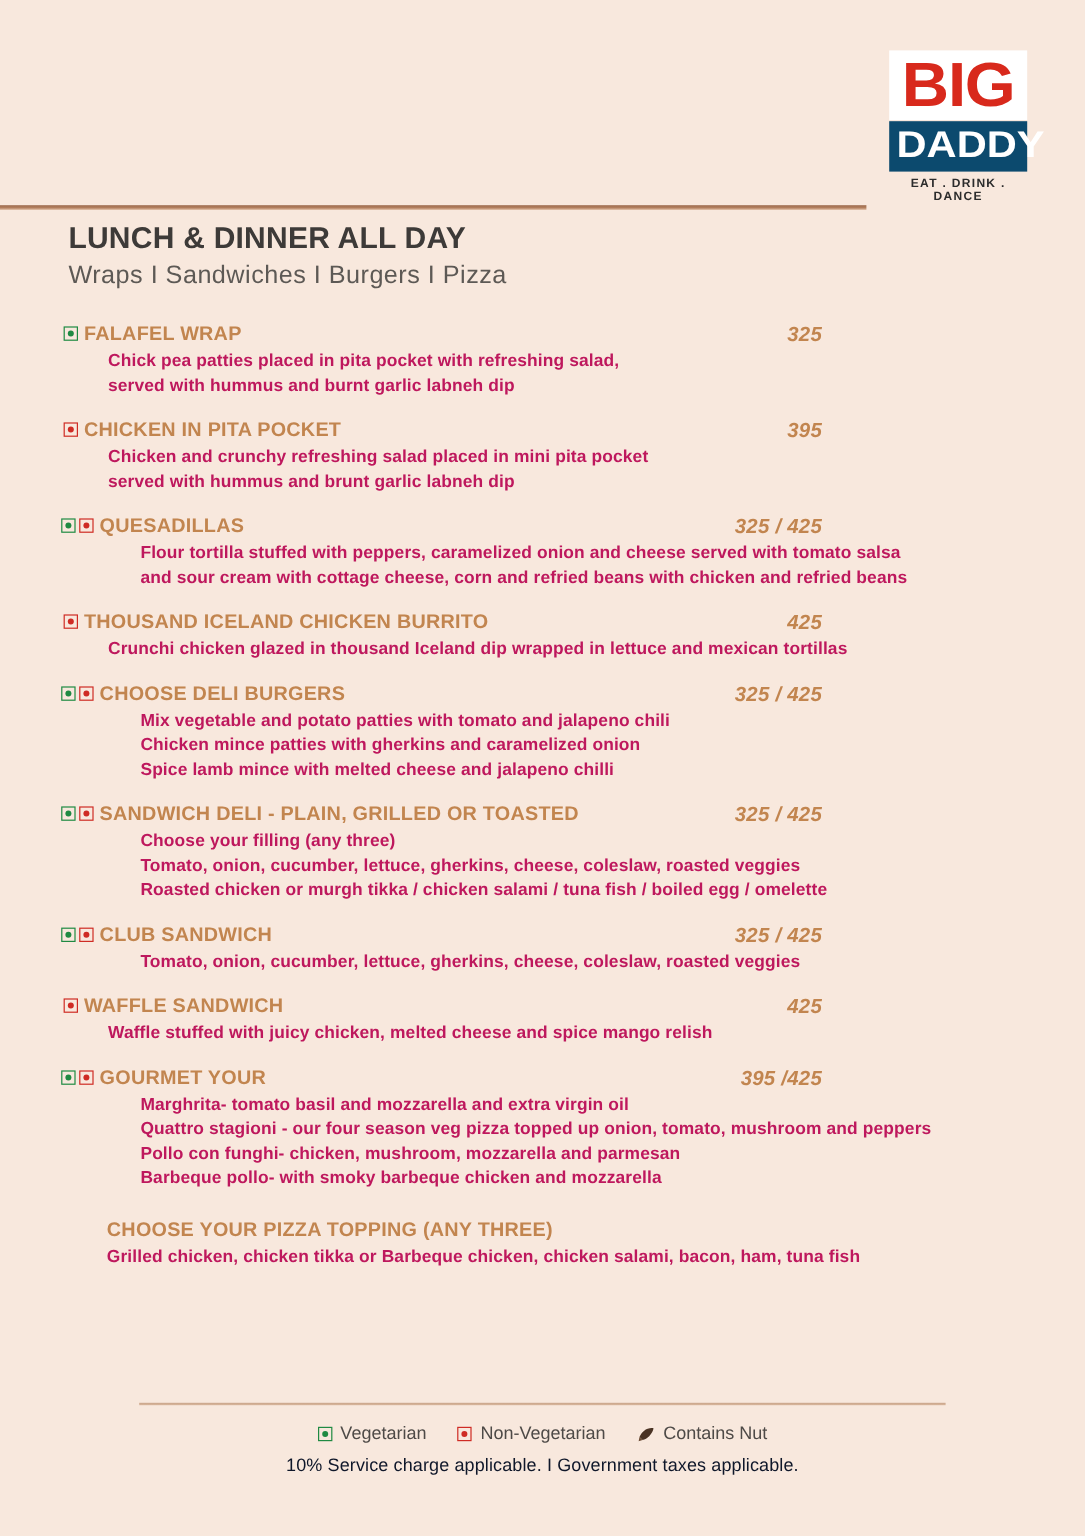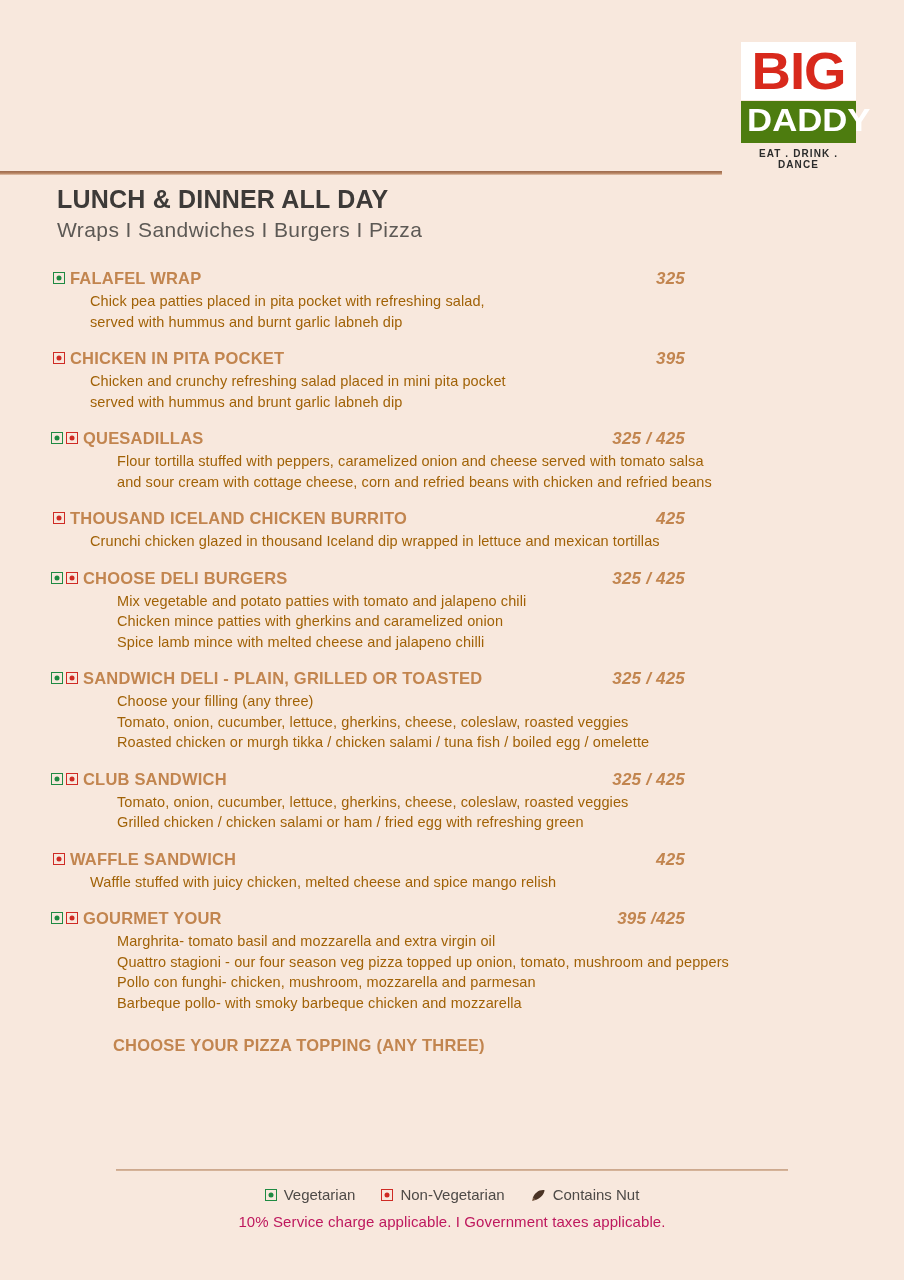--- a/index.html
+++ b/index.html
@@ -42,21 +42,21 @@
     font-size: 52px;
     line-height: 58px;
     color: #d8291c;
     letter-spacing: -1px;
     display: block;
     text-align: center;
     font-stretch: condensed;
     transform: scaleX(1.05);
   }
   .logo-daddy {
-    background: #4d7c0f;
+    background: #0c4a6e;
     display: block;
     padding: 3px 4px 5px 12px;
     margin-top: 1px;
   }
   .logo-daddy-text {
     font-family: "Liberation Sans", sans-serif;
     font-weight: bold;
     font-size: 31px;
     line-height: 34px;
     color: #ffffff;
@@ -188,29 +188,30 @@
     margin: 2px 0 0 34px;
     padding: 0;
     list-style: none;
   }
   .item.indent .desc {
     margin-left: 20px;
   }
   .desc li {
     font-size: 14.5px;
     line-height: 20.5px;
-    color: #a16207;
+    color: #be185d;
     letter-spacing: 0.1px;
     white-space: nowrap;
+    font-weight: bold;
   }
 
   
   .subblock {
     position: relative;
-    padding-left: 113px;
+    padding-left: 89px;
     padding-right: 57px;
     margin-top: 22px;
   }
   .subblock .item-title {
     font-size: 16.5px;
   }
   .subblock .desc {
     margin-left: 0;
   }
 
@@ -249,21 +250,21 @@
   .nut-icon {
     display: inline-block;
     width: 15px;
     height: 13px;
     position: relative;
   }
   .nut-icon svg { display: block; }
   .footer-note {
     margin-top: 6px;
     font-size: 15px;
-    color: #be185d;
+    color: #0f172a;
     line-height: 21px;
     letter-spacing: 0.1px;
   }
 </style>
 </head>
 <body>
 
 <div class="page">
 
   <div class="logo-block">
@@ -342,21 +343,20 @@
           <li>Roasted chicken or murgh tikka / chicken salami / tuna fish / boiled egg / omelette</li>
         </ul>
       </div>
       <div class="item">
         <div class="item-head"><span class="marks">
             <span class="mark"></span>
             <span class="mark nonveg"></span>
           </span><h2 class="item-title">CLUB SANDWICH</h2><span class="item-price">325 / 425</span></div>
         <ul class="desc">
           <li>Tomato, onion, cucumber, lettuce, gherkins, cheese, coleslaw, roasted veggies</li>
-          <li>Grilled chicken / chicken salami or ham / fried egg with refreshing green</li>
         </ul>
       </div>
       <div class="item indent">
         <div class="item-head"><span class="marks">
             <span class="mark nonveg"></span>
           </span><h2 class="item-title">WAFFLE SANDWICH</h2><span class="item-price">425</span></div>
         <ul class="desc">
           <li>Waffle stuffed with juicy chicken, melted cheese and spice mango relish</li>
         </ul>
       </div>
@@ -366,20 +366,21 @@
             <span class="mark nonveg"></span>
           </span><h2 class="item-title">GOURMET YOUR</h2><span class="item-price">395 /425</span></div>
         <ul class="desc">
           <li>Marghrita- tomato basil and mozzarella and extra virgin oil</li>
           <li>Quattro stagioni - our four season veg pizza topped up onion, tomato, mushroom and peppers</li>
           <li>Pollo con funghi- chicken, mushroom, mozzarella and parmesan</li>
           <li>Barbeque pollo- with smoky barbeque chicken and mozzarella</li>
         </ul>
       </div>
       <div class="subblock"><h2 class="item-title">CHOOSE YOUR PIZZA TOPPING (ANY THREE)</h2><ul class="desc">
+          <li>Grilled chicken, chicken tikka or Barbeque chicken, chicken salami, bacon, ham, tuna fish</li>
         </ul></div>
     </div>
 
   <div class="footer">
     <div class="footer-rule"></div>
     <div class="legend">
         <span class="legend-entry">
           <span class="mark"></span>
           <span>Vegetarian</span>
         </span>

